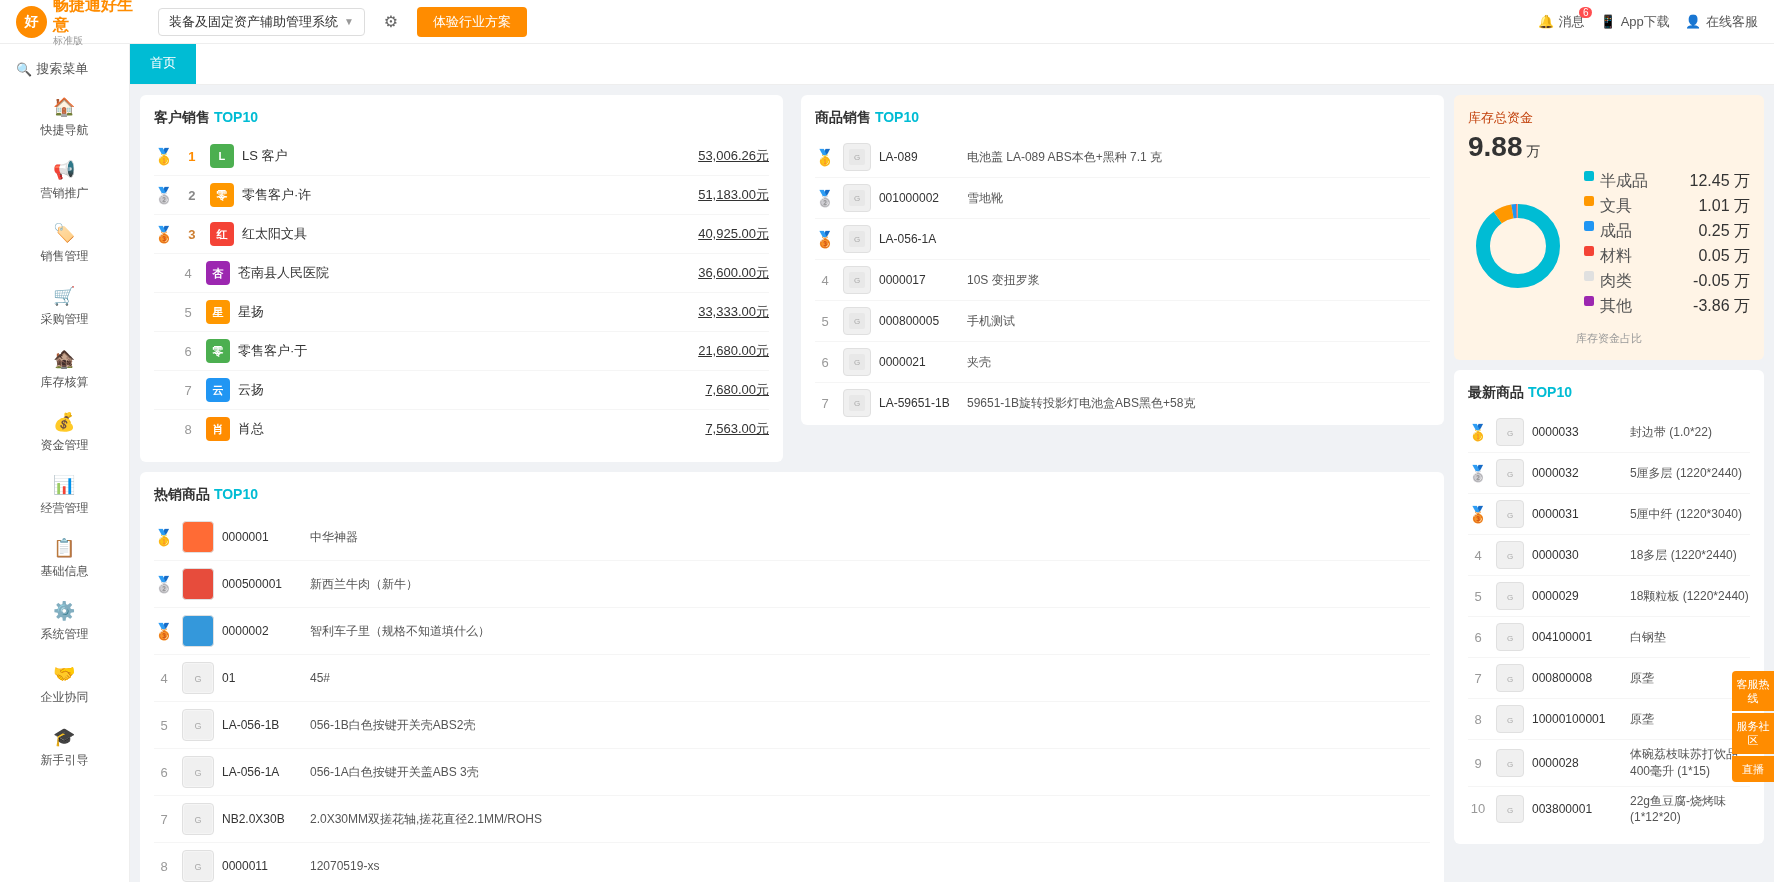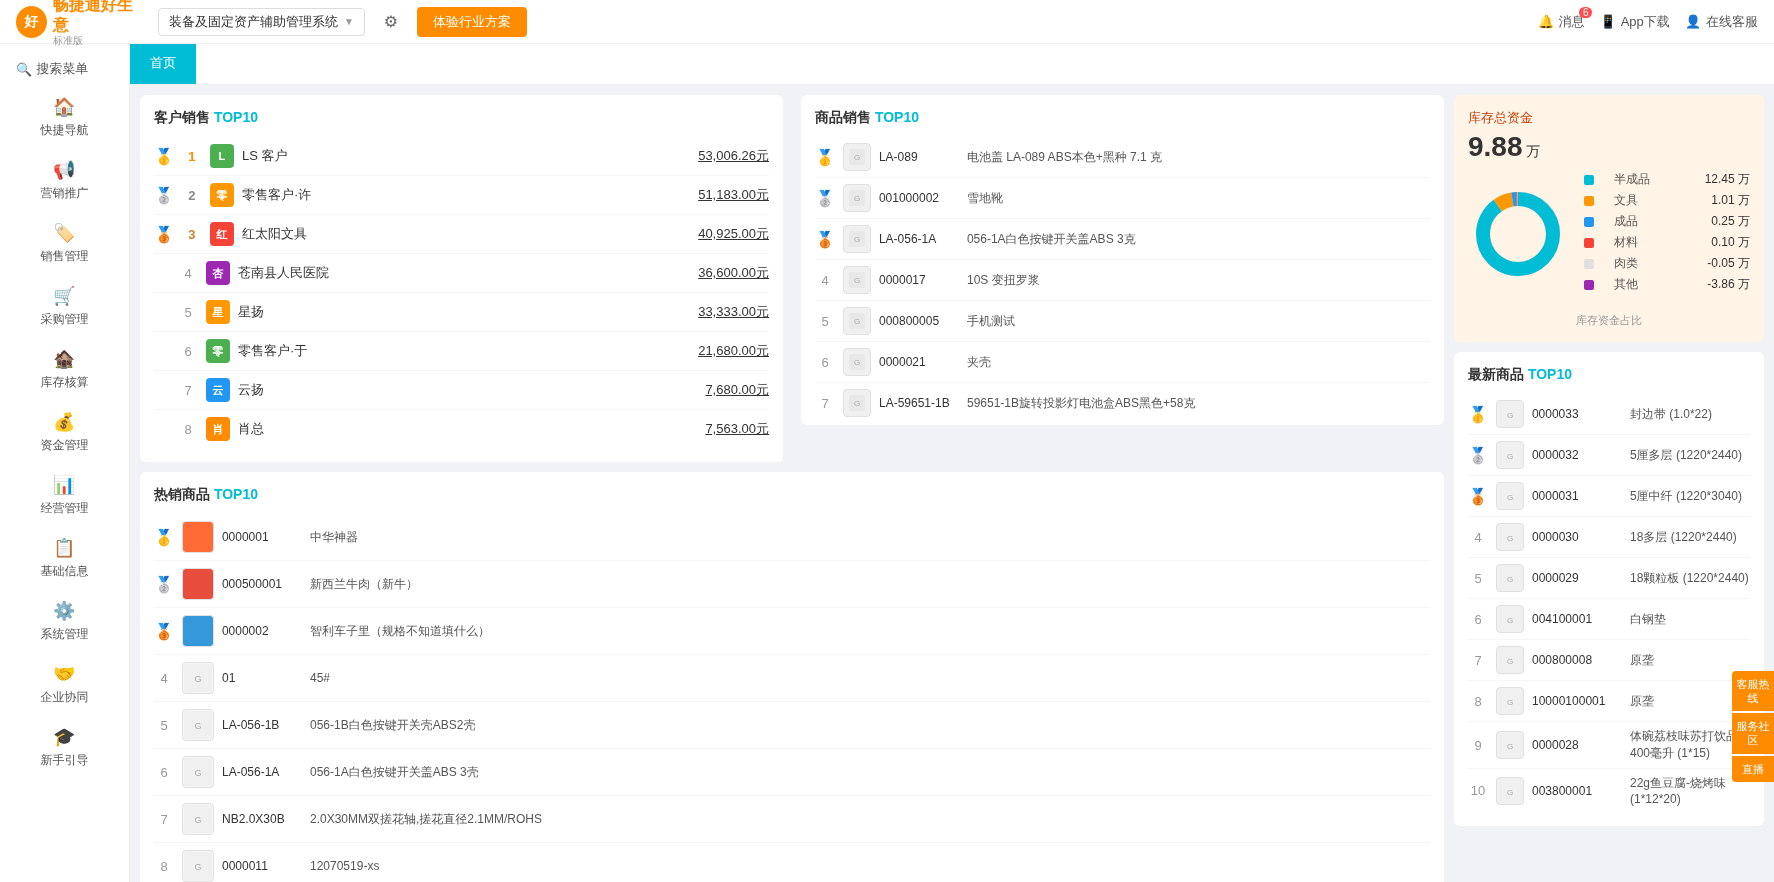--- a/index.html
+++ b/index.html
@@ -65,24 +65,24 @@
     .product-name { flex: 1; font-size: 12px; color: #555; }
 
     
     .inventory-card { background: #fff4e6; border-radius: 6px; padding: 14px; }
     .inventory-title { font-size: 13px; color: #c2410c; }
     .inventory-amount { font-size: 28px; font-weight: bold; color: #333; }
     .inventory-unit { font-size: 14px; color: #333; }
     .inventory-chart-area { display: flex; gap: 16px; align-items: center; margin-top: 8px; }
     .donut-container { position: relative; width: 100px; height: 100px; flex-shrink: 0; }
     .legend-list { list-style: none; flex: 1; }
-    .legend-item { display: flex; align-items: center; gap: 20px; margin-bottom: 4px; font-size: 12px; color: #555; }
+    .legend-item { display: flex; align-items: flex-start; gap: 6px; margin-bottom: 4px; font-size: 16px; color: #555; }
     .legend-dot { width: 10px; height: 10px; border-radius: 2px; flex-shrink: 0; }
     .legend-val { margin-left: auto; color: #333; font-weight: 500; }
-    .legend-sub { font-size: 11px; color: #999; text-align: center; margin-top: 16px; }
+    .legend-sub { font-size: 11px; color: #999; text-align: center; margin-top: 10px; }
 
     
     .hot-product-list { list-style: none; }
     .hot-product-item { display: flex; align-items: center; padding: 7px 0; border-bottom: 1px solid #f5f5f5; gap: 8px; }
     .hot-product-item:last-child { border-bottom: none; }
     .hot-img { width: 32px; height: 32px; background: #f5f5f5; border-radius: 4px; border: 1px solid #e0e0e0; flex-shrink: 0; display: flex; align-items: center; justify-content: center; overflow: hidden; }
 
     
     .newest-list { list-style: none; }
     .newest-item { display: flex; align-items: center; padding: 6px 0; border-bottom: 1px solid #f5f5f5; gap: 8px; }
@@ -294,21 +294,20 @@
   </li>
                 <li class="product-item">
     <span class="medal">🥉</span>
     <div class="product-img">
       <svg width="16" height="16" viewBox="0 0 16 16">
                       <rect width="16" height="16" fill="#e8e8e8" rx="2"></rect>
                       <text x="8" y="11" text-anchor="middle" font-size="8" fill="#aaa">G</text>
                     </svg>
     </div>
     <span class="product-code">LA-056-1A</span>
-    <span class="product-name">056-1A白色按键开关盖ABS 3克</span>
   </li>
                 <li class="product-item">
     <span style="width:20px;display:inline-block;text-align:center;color:#999">4</span>
     <div class="product-img">
       <svg width="16" height="16" viewBox="0 0 16 16">
                       <rect width="16" height="16" fill="#e8e8e8" rx="2"></rect>
                       <text x="8" y="11" text-anchor="middle" font-size="8" fill="#aaa">G</text>
                     </svg>
     </div>
     <span class="product-code">0000017</span>
@@ -481,21 +480,21 @@
     <span class="legend-val">1.01 万</span>
   </li>
                 <li class="legend-item">
     <span class="legend-dot" style="background:#2196f3"></span>
     <span>成品</span>
     <span class="legend-val">0.25 万</span>
   </li>
                 <li class="legend-item">
     <span class="legend-dot" style="background:#f44336"></span>
     <span>材料</span>
-    <span class="legend-val">0.10 万</span>
+    <span class="legend-val">0.05 万</span>
   </li>
                 <li class="legend-item">
     <span class="legend-dot" style="background:#e0e0e0"></span>
     <span>肉类</span>
     <span class="legend-val">-0.05 万</span>
   </li>
                 <li class="legend-item">
     <span class="legend-dot" style="background:#9c27b0"></span>
     <span>其他</span>
     <span class="legend-val">-3.86 万</span>

